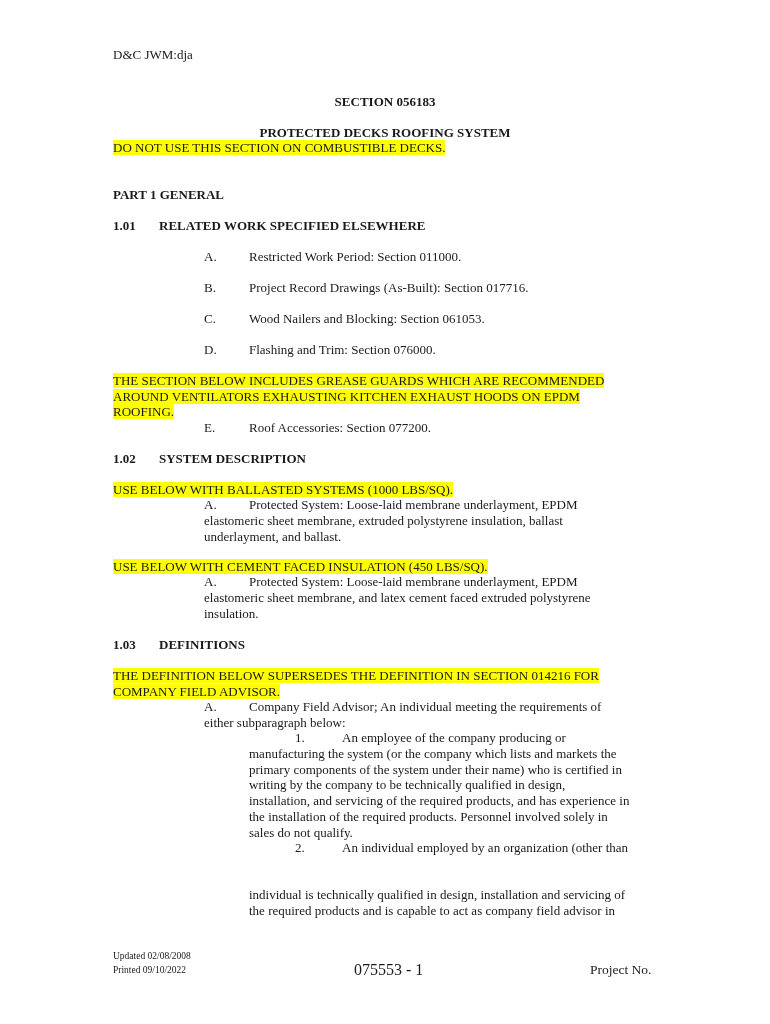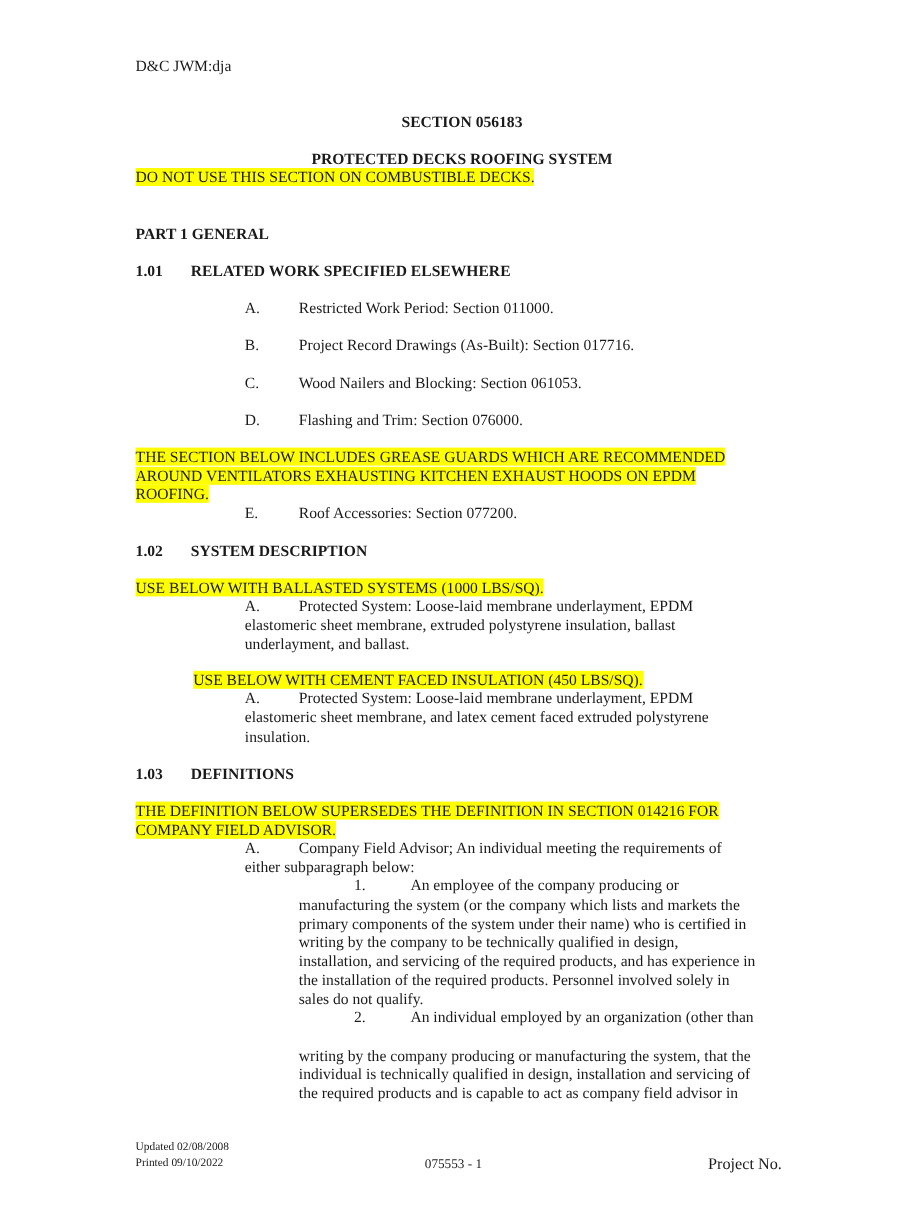--- a/index.html
+++ b/index.html
@@ -46,21 +46,21 @@
   <div class="abs b" style="left:113px;top:451px;">1.02</div>
   <div class="abs b" style="left:159px;top:451px;">SYSTEM DESCRIPTION</div>
 
   <div class="abs" style="left:113px;top:482px;"><span class="hl">USE BELOW WITH BALLASTED SYSTEMS (1000 LBS/SQ).</span></div>
   <div class="para" style="top:497px;">
     <span class="lbl">A.</span><span>Protected System:  Loose-laid membrane underlayment, EPDM</span><br>
     <span>elastomeric sheet membrane, extruded polystyrene insulation, ballast</span><br>
     <span>underlayment, and ballast.</span>
   </div>
 
-  <div class="abs" style="left:113px;top:559px;margin-left:48px;"><span class="hl">USE BELOW WITH CEMENT FACED INSULATION (450 LBS/SQ).</span></div>
+  <div class="abs" style="left:113px;top:559px;"><span class="hl">USE BELOW WITH CEMENT FACED INSULATION (450 LBS/SQ).</span></div>
   <div class="para" style="top:574px;">
     <span class="lbl">A.</span><span>Protected System:  Loose-laid membrane underlayment, EPDM</span><br>
     <span>elastomeric sheet membrane, and latex cement faced extruded polystyrene</span><br>
     <span>insulation.</span>
   </div>
 
   <div class="abs b" style="left:113px;top:637px;">1.03</div>
   <div class="abs b" style="left:159px;top:637px;">DEFINITIONS</div>
 
   <div class="note" style="top:668px;">
@@ -79,23 +79,23 @@
     <span>primary components of the system under their name) who is certified in</span><br>
     <span>writing by the company to be technically qualified in design,</span><br>
     <span>installation, and servicing of the required products, and has experience in</span><br>
     <span>the installation of the required products.  Personnel involved solely in</span><br>
     <span>sales do not qualify.</span>
   </div>
 
   <div class="sub" style="top:840px;">
     <span class="sublbl">2.</span><span>An individual employed by an organization (other than</span><br>
     <br>
-    <span>writing by the company producing or manufacturing the system, that the</span><br>
+    <br>
     <span>individual is technically qualified in design, installation and servicing of</span><br>
     <span>the required products and is capable to act as company field advisor in</span>
   </div>
 
   <div class="abs small" style="left:113px;top:949px;">Updated 02/08/2008</div>
   <div class="abs small" style="left:113px;top:963px;">Printed 09/10/2022</div>
-  <div class="abs" style="left:354px;top:962px;font-size:11px;">075553 - 1</div>
+  <div class="abs" style="left:354px;top:962px;font-size:16px;">075553 - 1</div>
   <div class="abs" style="left:590px;top:962px;font-size:13.5px;">Project No.</div>
 
 </div>
 
 </body></html>

